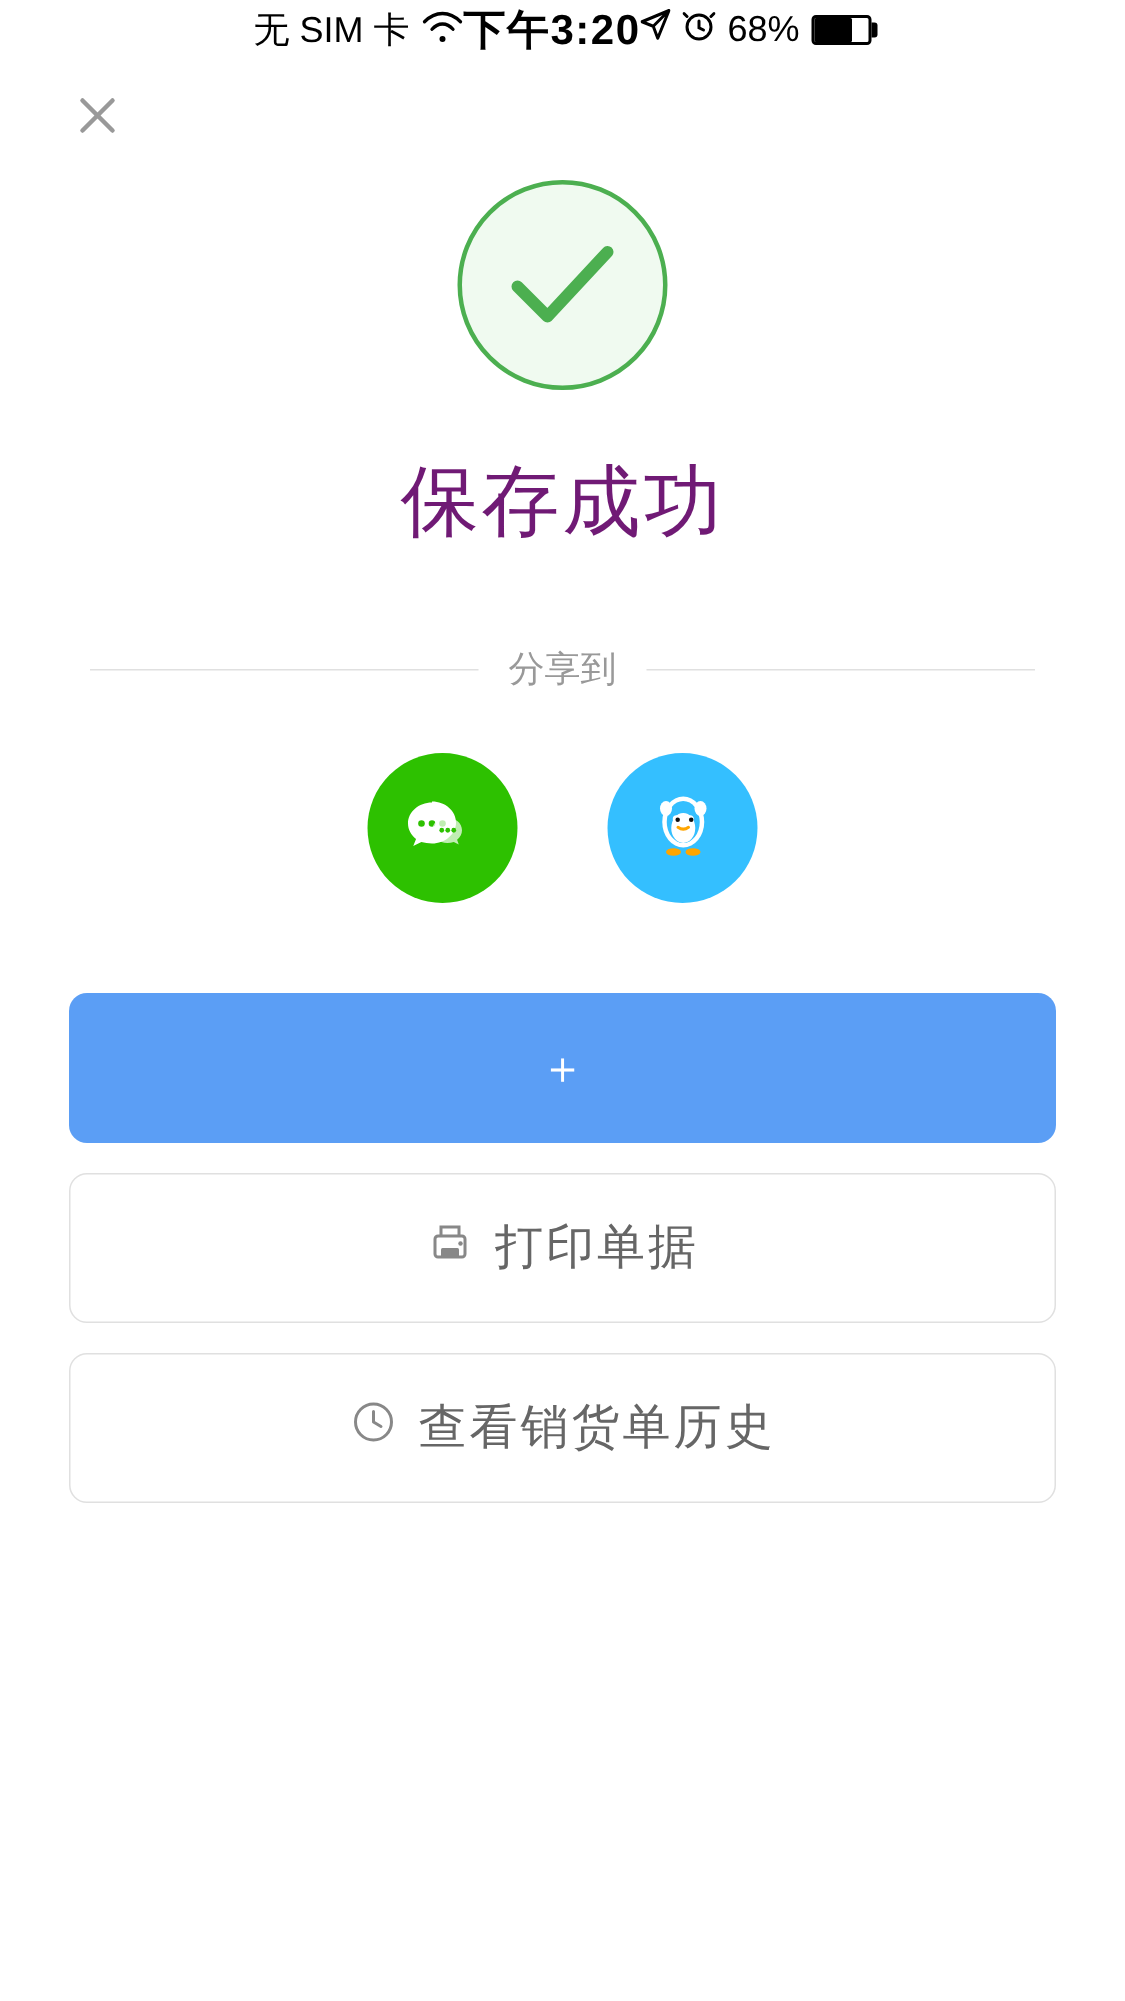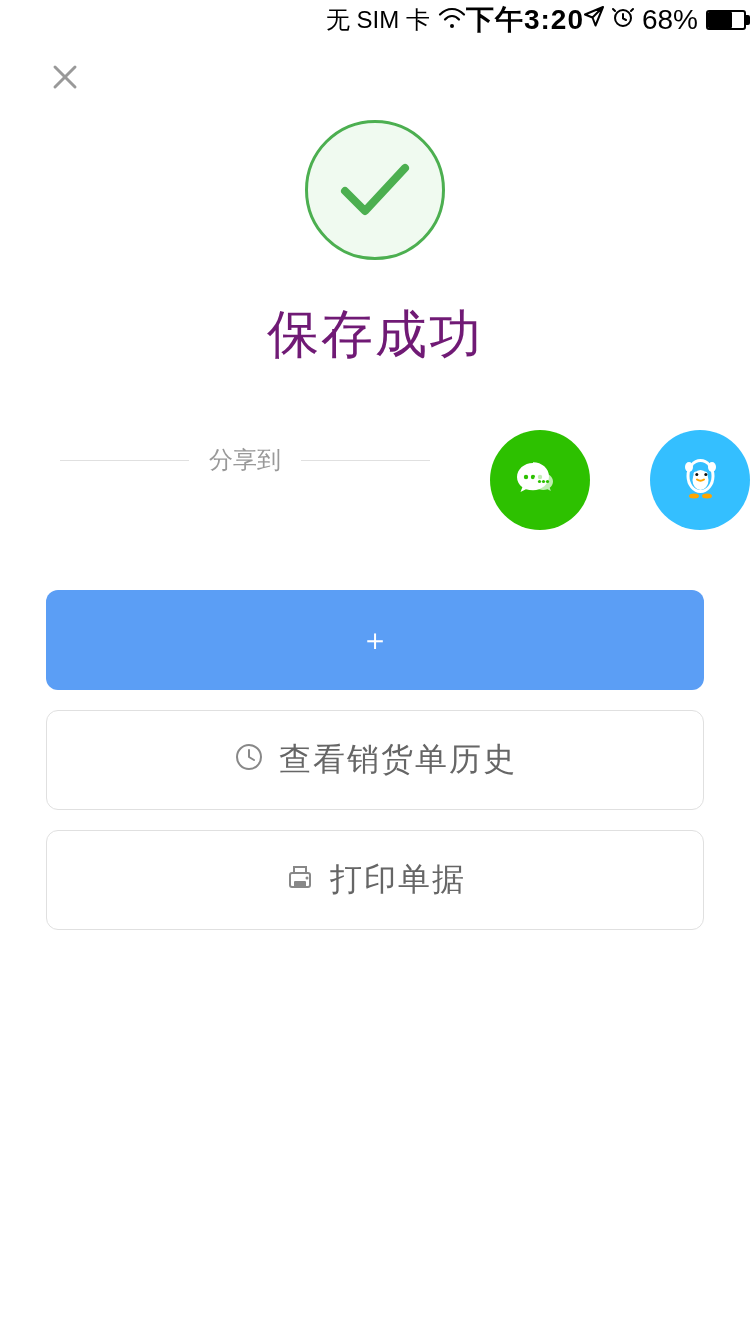--- a/index.html
+++ b/index.html
@@ -11,21 +11,21 @@
       font-family: -apple-system, 'PingFang SC', 'Helvetica Neue', Arial, sans-serif;
       overflow-x: hidden;
     }
 
     
     .status-bar {
       width: 100%;
       height: 40px;
       display: flex;
       align-items: center;
-      justify-content: flex-end;
+      justify-content: center;
       padding: 0 4px;
       background: #fff;
     }
     .status-left {
       display: flex;
       align-items: center;
       gap: 8px;
       font-size: 24px;
       font-weight: 500;
       color: #000;
@@ -119,21 +119,21 @@
       color: #701a75;
       margin-bottom: 60px;
       letter-spacing: 2px;
     }
 
     
     .share-section {
       width: 100%;
       position: relative;
       display: flex;
-      flex-direction: row;
+      flex-direction: column;
       align-items: center;
       margin-bottom: 60px;
     }
     .share-divider-row {
       width: 100%;
       display: flex;
       align-items: center;
       padding: 0 60px;
       margin-bottom: 40px;
     }
@@ -223,21 +223,21 @@
         <path d="M19 1L1 8.5l7.5 3L19 1zm0 0L11.5 19.5 8.5 11.5 19 1z" stroke="#000" stroke-width="2" stroke-linejoin="round"></path>
       </svg>
     </span>
     <span>
       <svg width="22" height="22" viewBox="0 0 22 22" fill="none">
         <circle cx="11" cy="12" r="8" stroke="#000" stroke-width="2"></circle>
         <path d="M11 8v4.5l3 1.5" stroke="#000" stroke-width="2" stroke-linecap="round"></path>
         <path d="M3 5L1 3M19 5l2-2" stroke="#000" stroke-width="2" stroke-linecap="round"></path>
       </svg>
     </span>
-    <span style="font-size:28px;font-weight:500;">68%</span>
+    <span style="font-size:24px;font-weight:500;">68%</span>
     <span class="battery-icon">
       <div class="battery-fill"></div>
     </span>
   </div>
 </div>
 
 <div class="close-btn">
   <svg viewBox="0 0 32 32" fill="none">
     <line x1="6" y1="6" x2="26" y2="26" stroke="#999" stroke-width="3" stroke-linecap="round"></line>
     <line x1="26" y1="6" x2="6" y2="26" stroke="#999" stroke-width="3" stroke-linecap="round"></line>
@@ -298,38 +298,38 @@
           <ellipse cx="39" cy="17" rx="4" ry="5" fill="white"></ellipse>
         </svg>
       </div>
     </div>
   </div>
 
   <div class="action-buttons">
 
     <button class="action-btn action-btn-primary">
       <span class="btn-icon">＋</span>
-    </button>
-
-    <button class="action-btn action-btn-secondary">
-      <span class="btn-icon">
-        <svg width="32" height="32" viewBox="0 0 32 32" fill="none">
-          <circle cx="16" cy="16" r="12" stroke="#888" stroke-width="2"></circle>
-          <path d="M16 9v7l5 3" stroke="#888" stroke-width="2" stroke-linecap="round" stroke-linejoin="round"></path>
-        </svg>
-      </span>
-      <span style="letter-spacing:2px;">查看销货单历史</span>
     </button>
 
     <button class="action-btn action-btn-secondary">
       <span class="btn-icon">
         <svg width="32" height="32" viewBox="0 0 32 32" fill="none">
           <rect x="6" y="12" width="20" height="14" rx="2" stroke="#888" stroke-width="2"></rect>
           <rect x="10" y="20" width="12" height="6" rx="1" fill="#888"></rect>
           <path d="M10 12V6h12v6" stroke="#888" stroke-width="2"></path>
           <circle cx="23" cy="17" r="1.5" fill="#888"></circle>
         </svg>
       </span>
       <span style="letter-spacing:2px;">打印单据</span>
     </button>
+
+    <button class="action-btn action-btn-secondary">
+      <span class="btn-icon">
+        <svg width="32" height="32" viewBox="0 0 32 32" fill="none">
+          <circle cx="16" cy="16" r="12" stroke="#888" stroke-width="2"></circle>
+          <path d="M16 9v7l5 3" stroke="#888" stroke-width="2" stroke-linecap="round" stroke-linejoin="round"></path>
+        </svg>
+      </span>
+      <span style="letter-spacing:2px;">查看销货单历史</span>
+    </button>
   </div>
 
 </div>
 
 </body></html>

